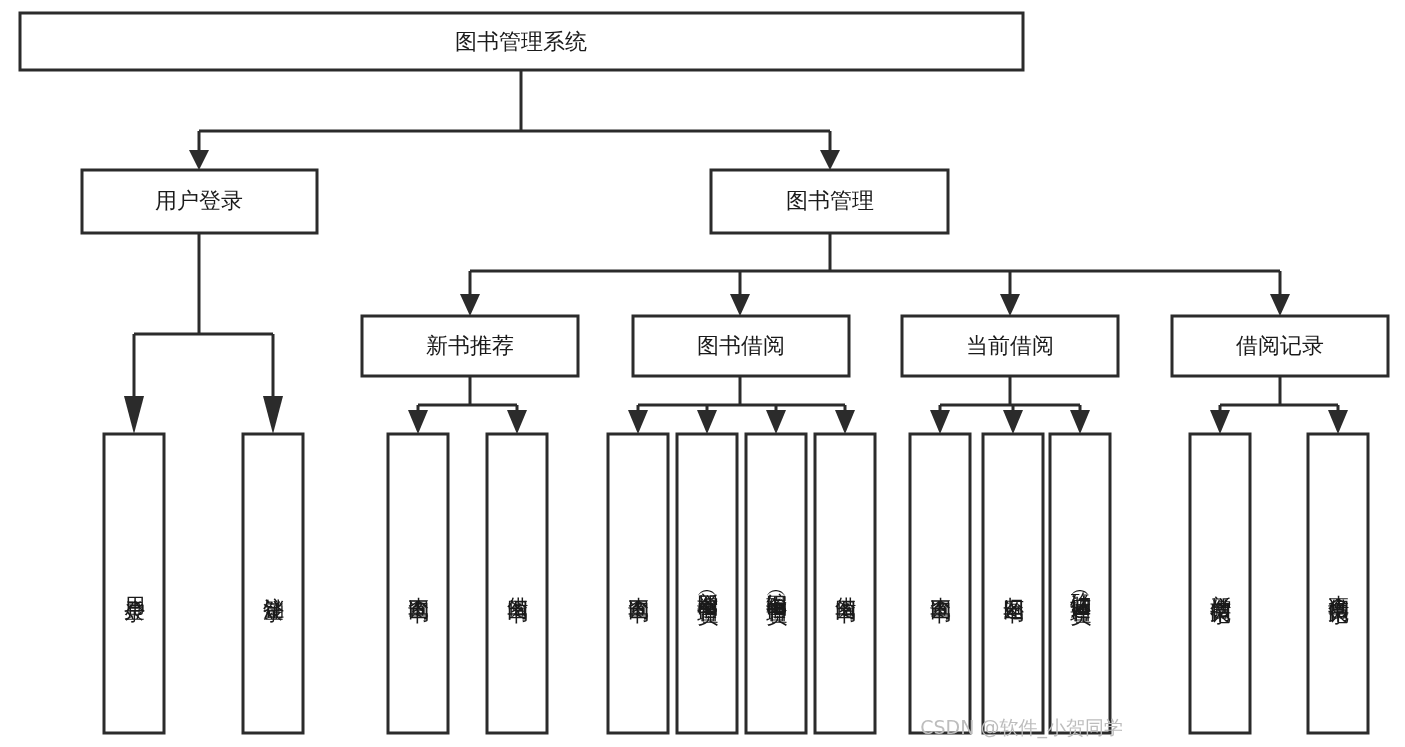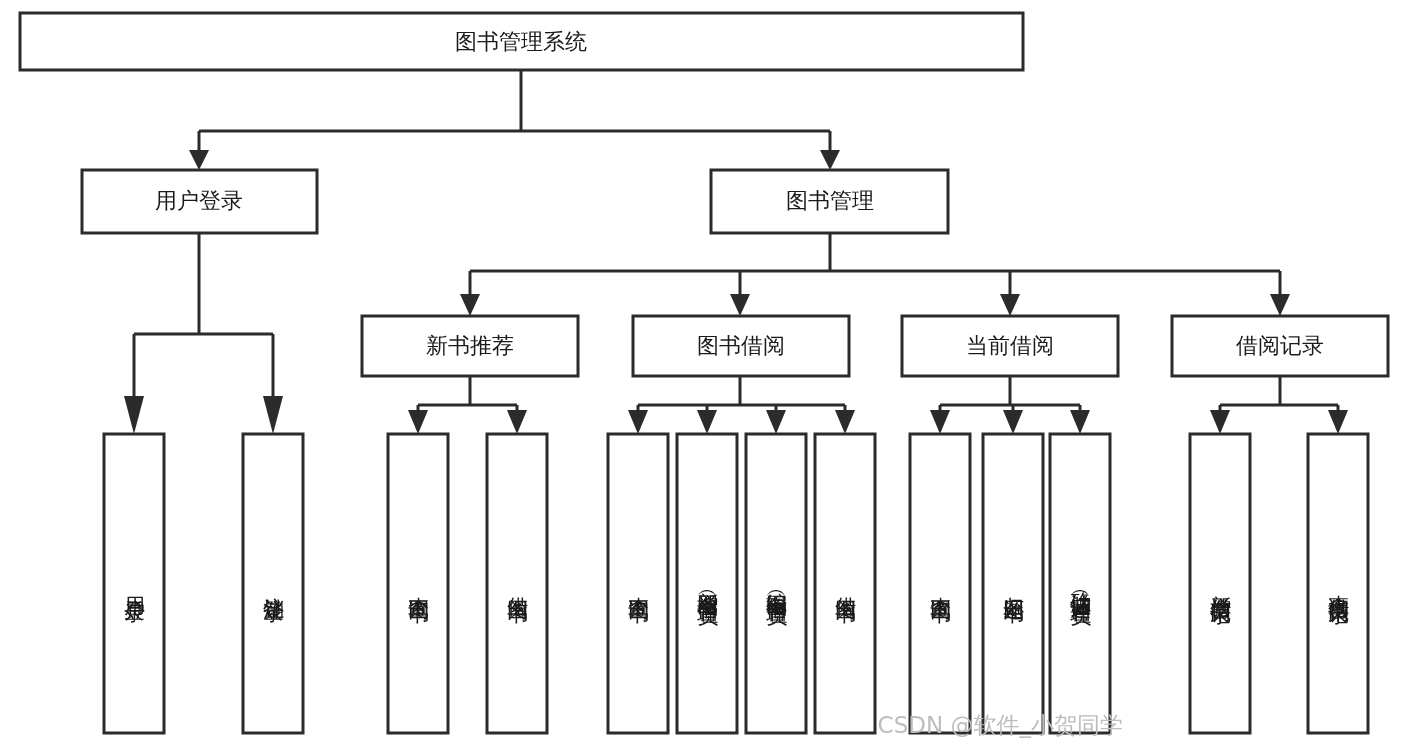--- a/index.html
+++ b/index.html
@@ -25,21 +25,21 @@
     font-size:21px;line-height:1.12;letter-spacing:2px;
     color:#1a1a1a;
     display:flex;align-items:center;justify-content:center;
     text-align:center;
     white-space:nowrap;
     pointer-events:none;
   }
   #watermark{
     position:absolute;right:8px;bottom:6px;
     font-family:"DejaVu Sans","Liberation Sans",sans-serif;
-    font-size:23px;color:#bdbdbd;white-space:nowrap;
+    font-size:19px;color:#bdbdbd;white-space:nowrap;
   }
 </style>
 </head>
 <body>
 
 <div id="diagram-root">
 
   <svg id="flow" viewBox="0 0 1405 747">
 
     <g>

